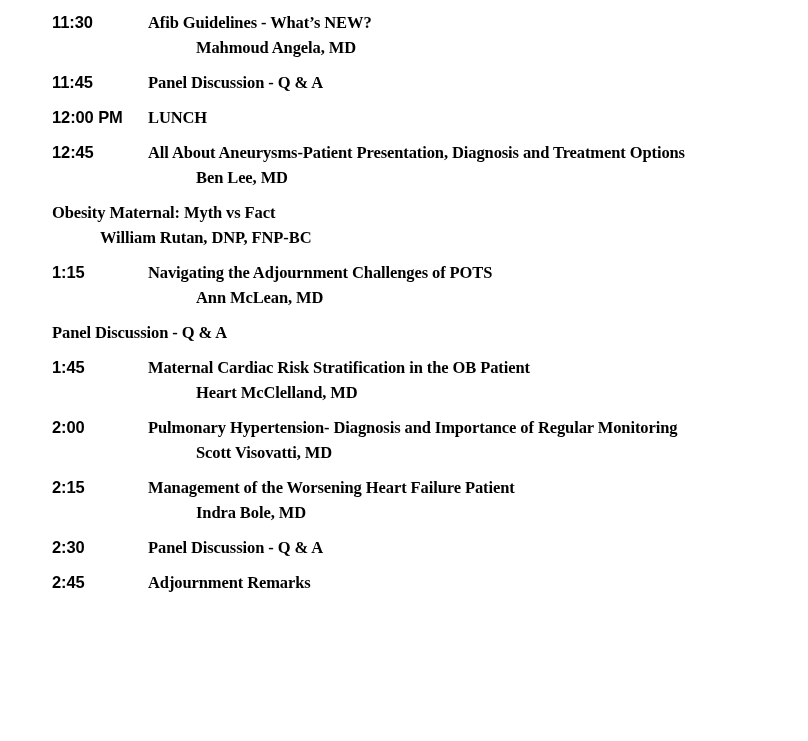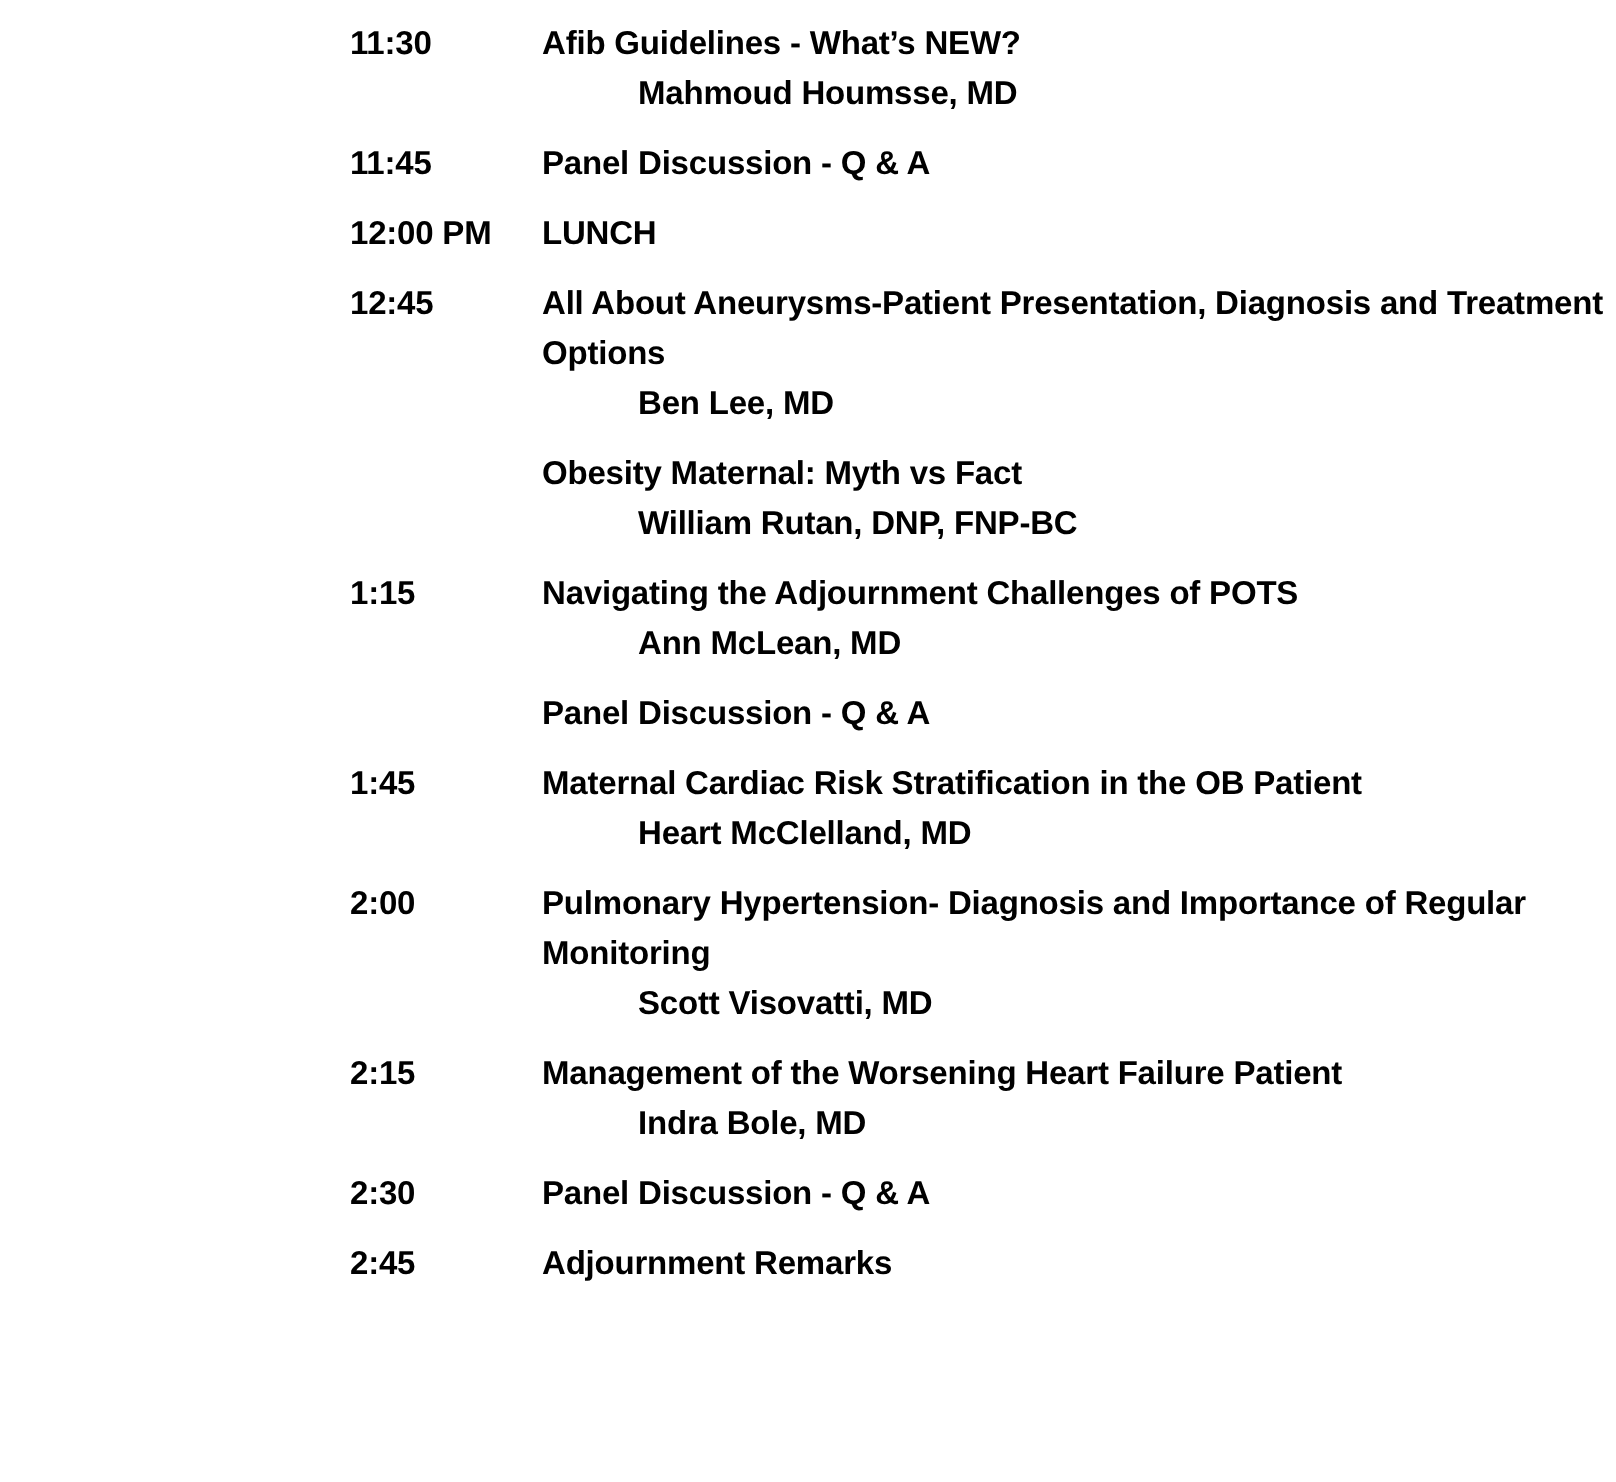--- a/index.html
+++ b/index.html
@@ -16,34 +16,34 @@
   }
   .agenda {
     padding-top: 10px;
     padding-left: 52px;
     box-sizing: border-box;
   }
   .agenda-row {
     display: flex;
     align-items: flex-start;
     margin-bottom: 10px;
-    justify-content: flex-end;
   }
   .time-cell {
     width: 96px;
     flex: 0 0 96px;
     font-size: 16.5px;
     font-weight: bold;
     line-height: 25px;
     white-space: nowrap;
     letter-spacing: -0.1px;
   }
   .detail-cell {
     width: 537px;
     flex: 0 0 537px;
+    font-family: Liberation Serif, serif;
   }
   .session-title {
     font-size: 16.5px;
     font-weight: bold;
     line-height: 25px;
     letter-spacing: -0.1px;
   }
   .speaker-name {
     font-size: 16.5px;
     font-weight: bold;
@@ -54,21 +54,21 @@
 </style>
 </head>
 <body>
 
 <div class="agenda">
   <div id="rows-container">
       <div class="agenda-row">
         <div class="time-cell">11:30</div>
         <div class="detail-cell">
           <div class="session-title">Afib Guidelines - What’s NEW?</div>
-          <div class="speaker-name">Mahmoud Houmsse, MD</div>
+          <div class="speaker-name">Mahmoud Angela, MD</div>
         </div>
       </div>
       <div class="agenda-row">
         <div class="time-cell">11:45</div>
         <div class="detail-cell">
           <div class="session-title">Panel Discussion - Q &amp; A</div>
         </div>
       </div>
       <div class="agenda-row">
         <div class="time-cell">12:00 PM</div>

